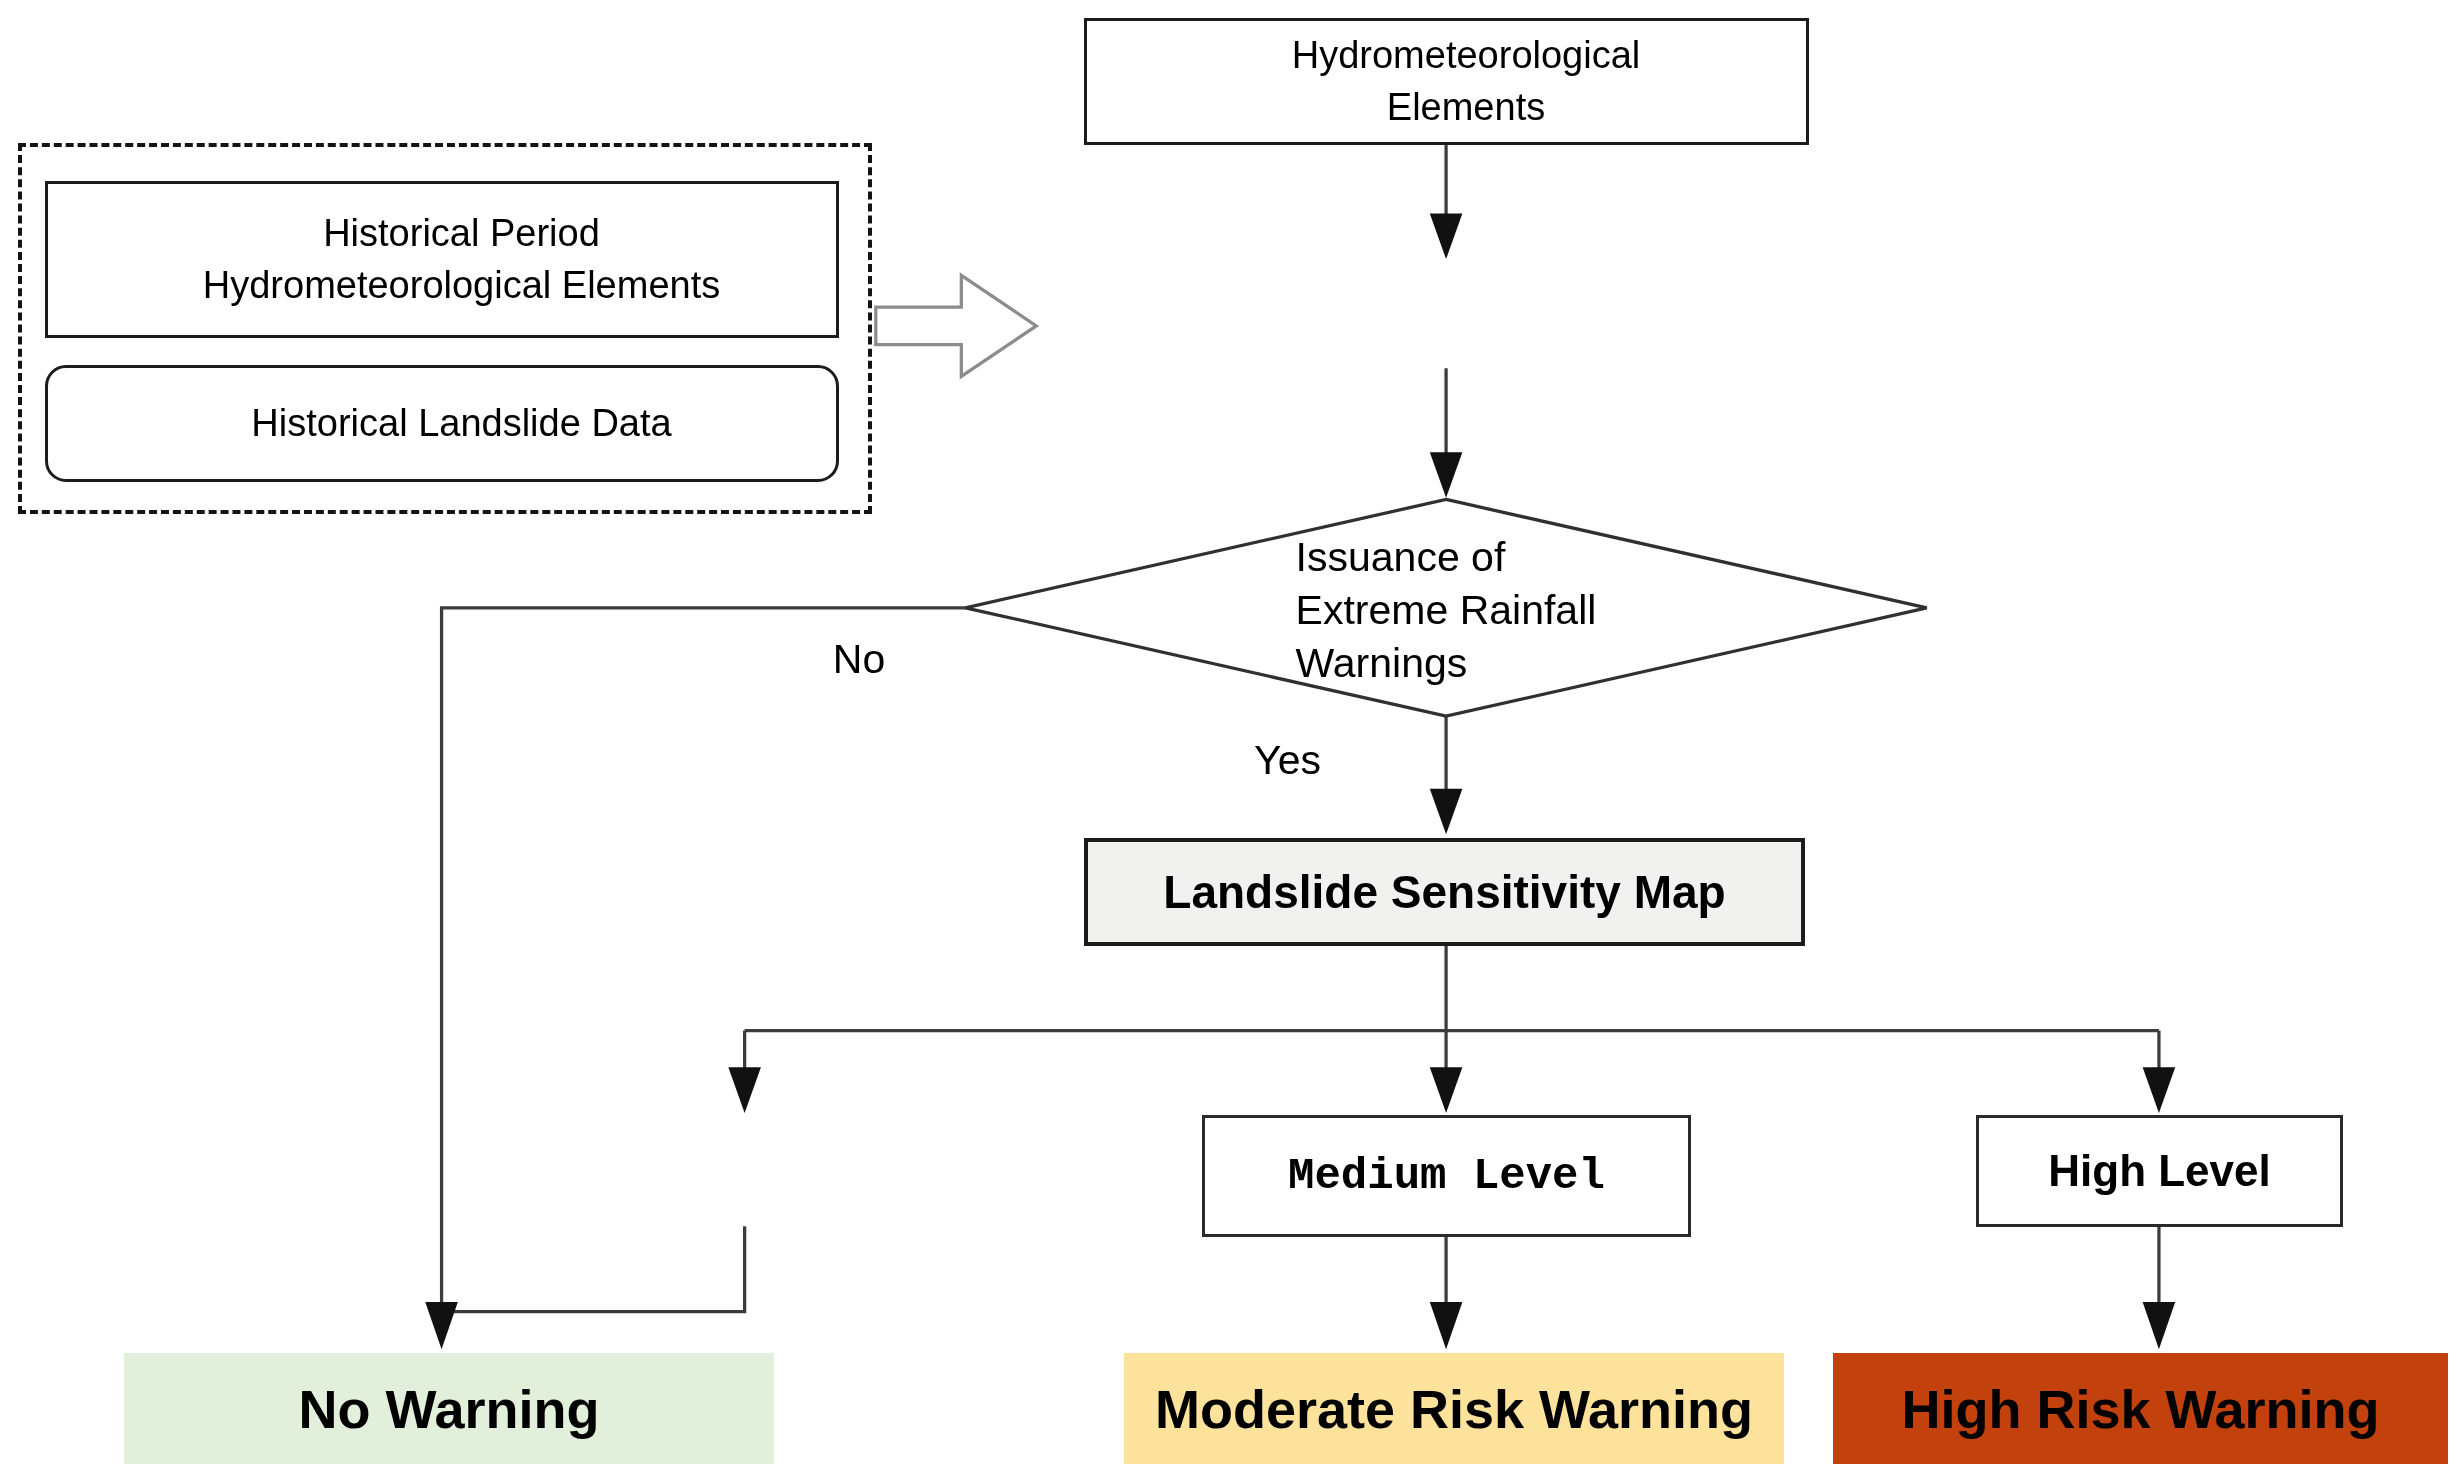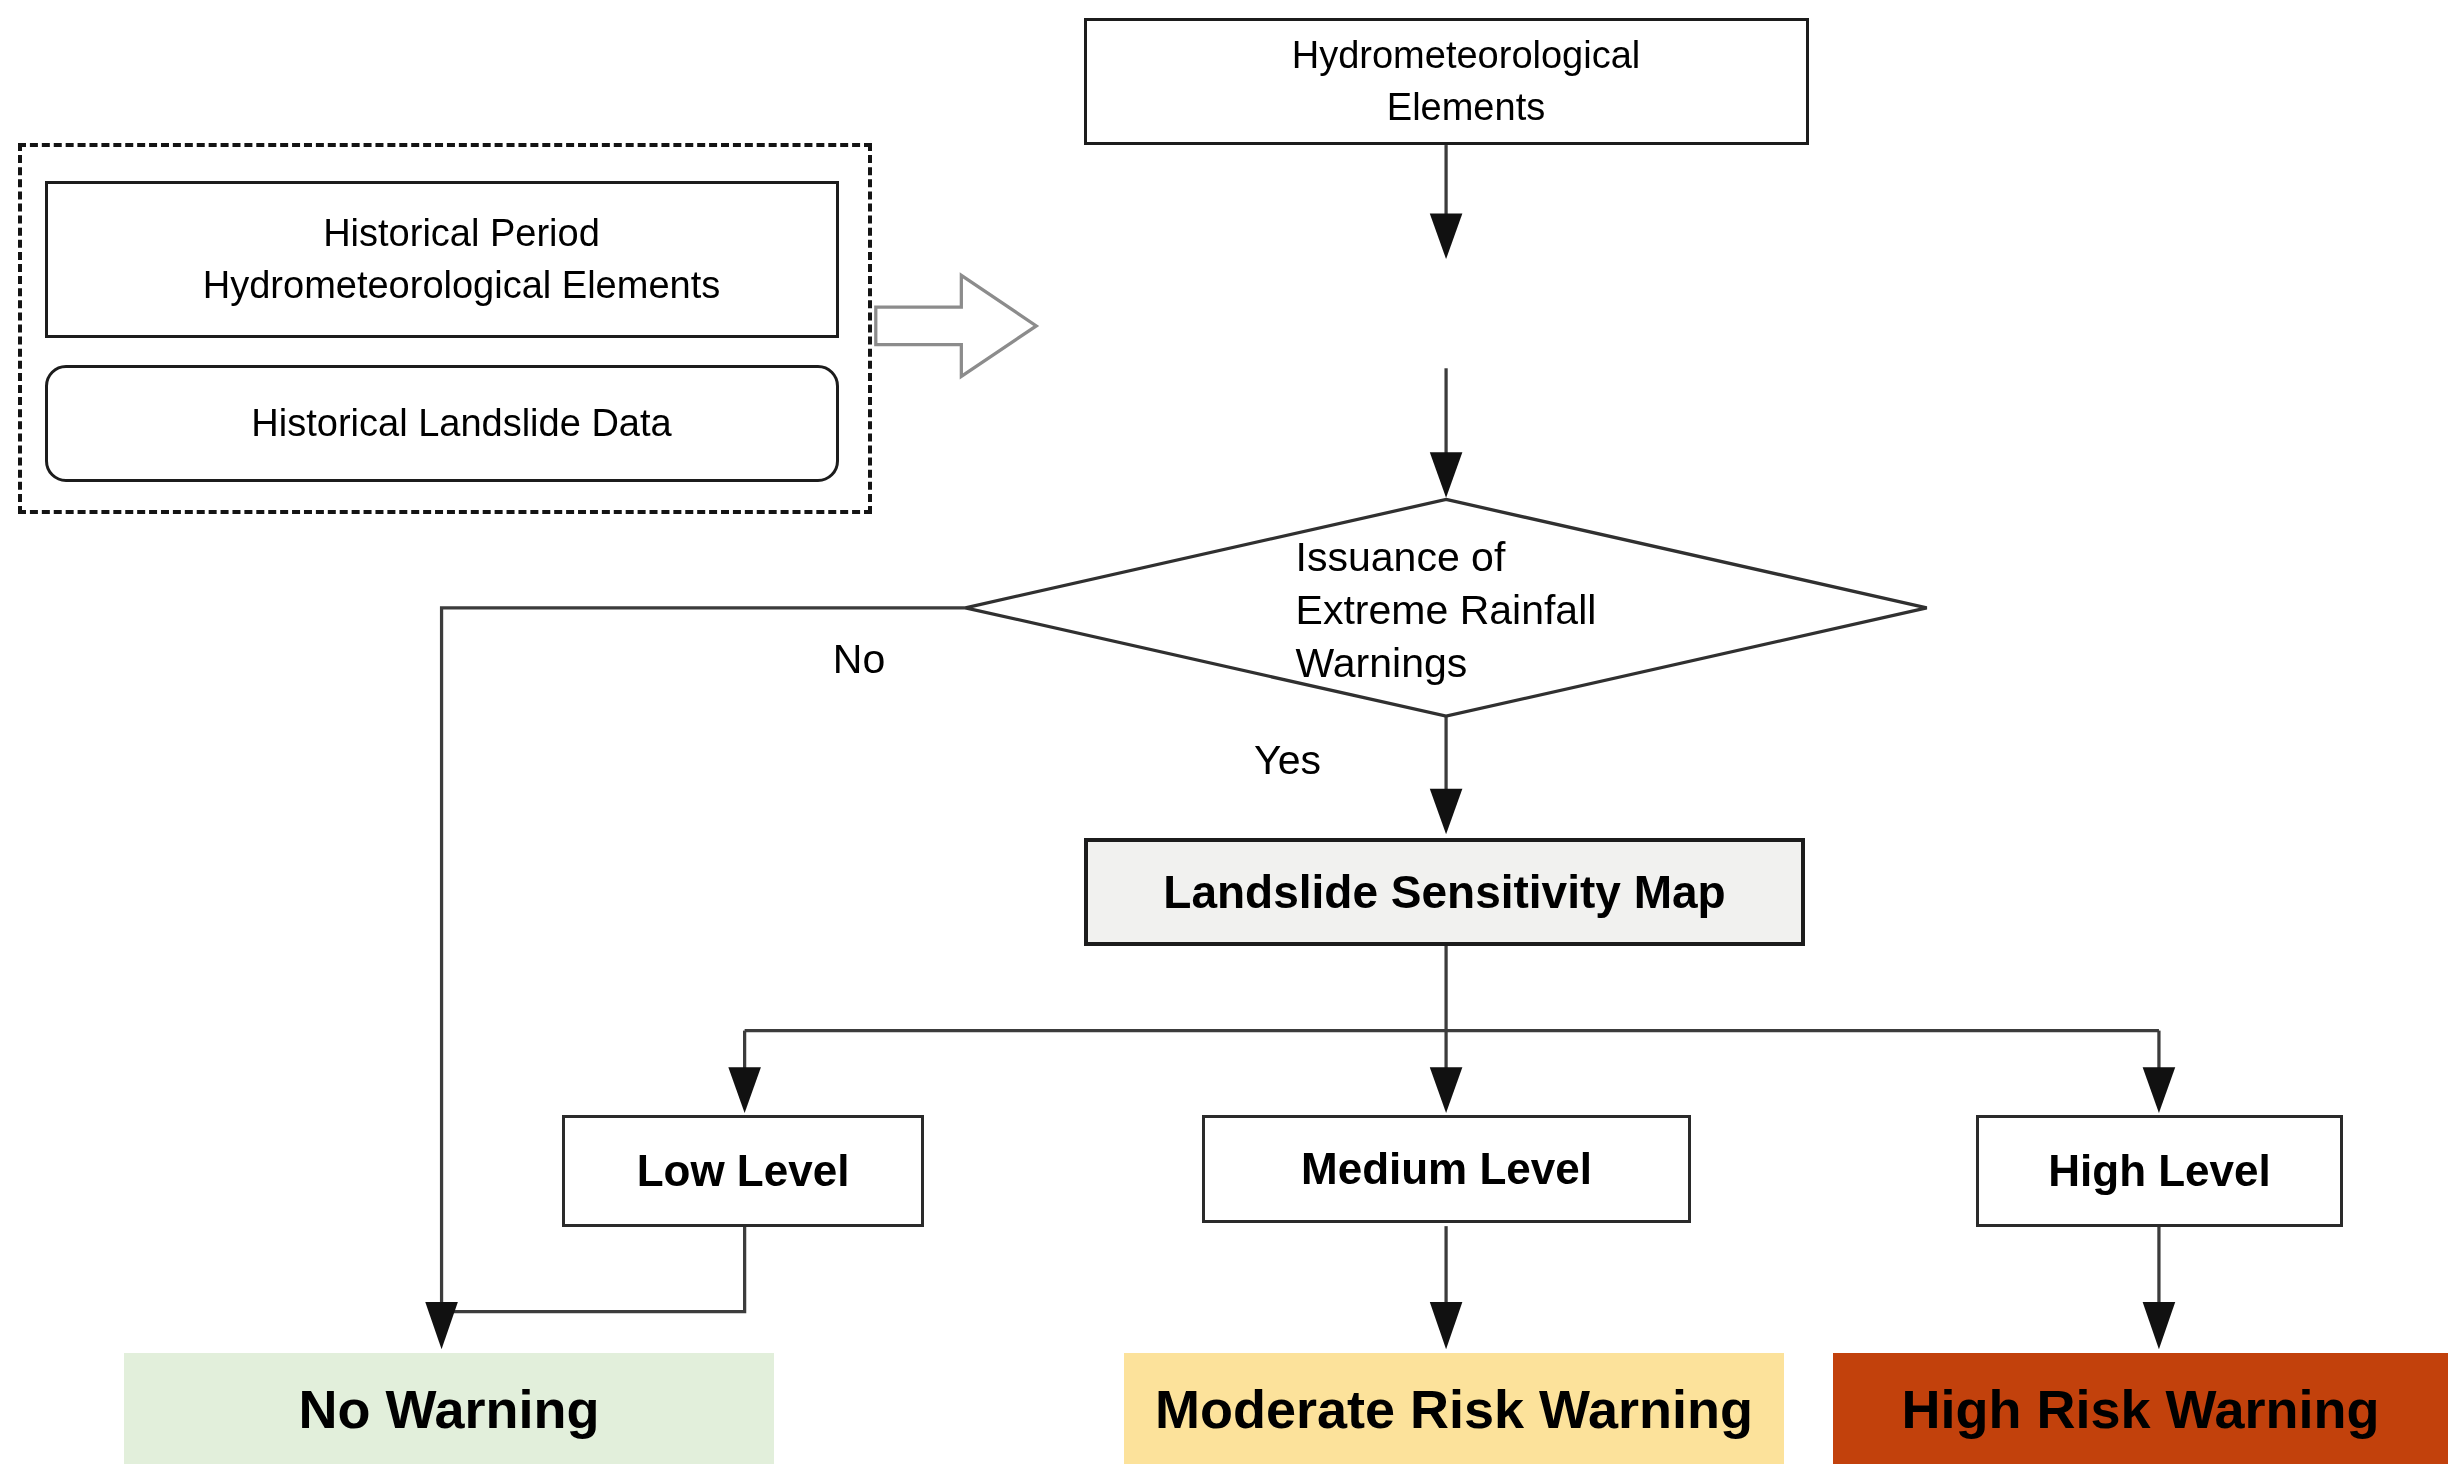--- a/index.html
+++ b/index.html
@@ -97,23 +97,22 @@
   <div class="floatlabel diamond-label" style="left:1169px;top:539px;width:554px;height:143px;">Issuance of
 Extreme Rainfall
 Warnings</div>
 
   <div class="floatlabel" style="left:794px;top:631px;width:130px;height:57px;">No</div>
 
   <div class="floatlabel" style="left:1218px;top:732px;width:139px;height:57px;">Yes</div>
 
   <div class="node process" style="left:1084px;top:838px;width:721px;height:108px;">Landslide Sensitivity Map</div>
 
-  <div class="node level" style="left:562px;top:1115px;width:362px;height:112px;">Low Level</div>
 
-  <div class="node level" style="left:1202px;top:1115px;width:489px;height:108px;">Medium Level</div>
+  <div class="node level" style="left:1202px;top:1115px;width:489px;height:122px;font-family:Liberation Mono, monospace;">Medium Level</div>
 
   <div class="node level" style="left:1976px;top:1115px;width:367px;height:112px;">High Level</div>
 
   <div class="node warn" style="left: 124px; top: 1353px; width: 650px; height: 111px; background-color: rgb(226, 239, 219);">No Warning</div>
 
   <div class="node warn" style="left: 1124px; top: 1353px; width: 660px; height: 111px; background-color: rgb(252, 226, 155);">Moderate Risk Warning</div>
 
   <div class="node warn" style="left: 1833px; top: 1353px; width: 615px; height: 111px; background-color: #c2410c;">High Risk Warning</div>
 
 </div>

